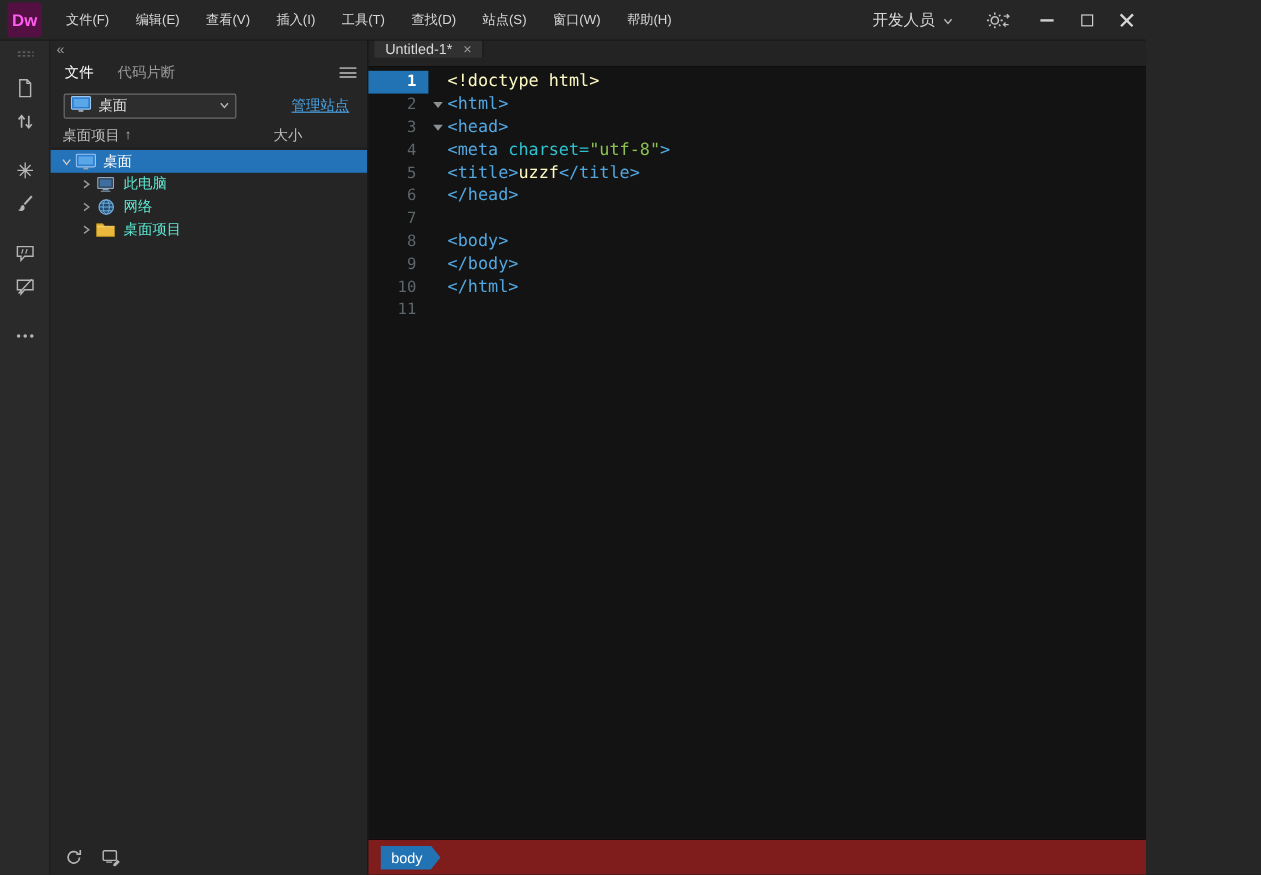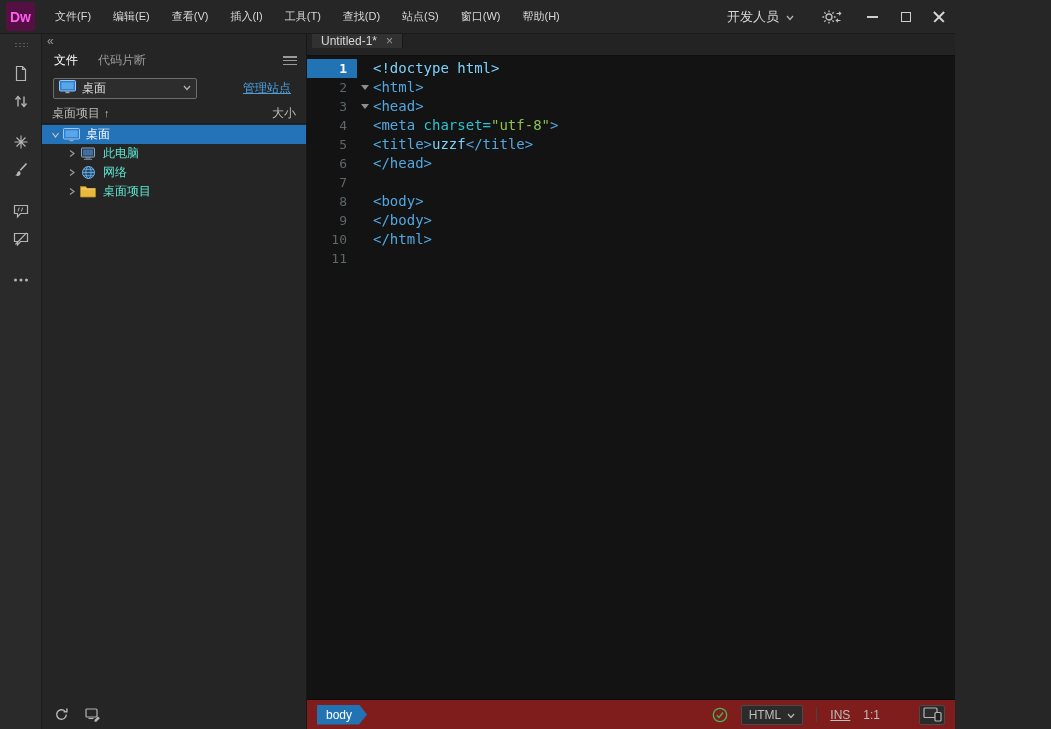--- a/index.html
+++ b/index.html
@@ -43,21 +43,21 @@
   .panel-menu{position:absolute;right:9px;top:8px;cursor:default;}
   .hamburger{display:block;width:14px;height:9px;
              background:repeating-linear-gradient(to bottom,#9a9a9a 0,#9a9a9a 1.5px,transparent 1.5px,transparent 3.8px);}
   .site-row{height:30px;display:flex;align-items:center;padding:0 11px;}
   .site-combo{width:144px;height:21px;background:#2d2d2d;border:1px solid #6c6c6c;border-radius:2px;
               display:flex;align-items:center;gap:6px;padding:0 5px;font-size:12px;color:#e0e0e0;cursor:default;}
   .combo-caret{margin-left:auto;display:flex;}
   .manage-sites{margin-left:auto;margin-right:4px;font-size:12px;color:#4ba0e0;text-decoration:underline;cursor:pointer;font-family:Liberation Serif, serif;}
   .col-headers{height:21px;display:flex;align-items:center;padding:0 10px;font-size:12px;color:#bdbdbd;border-bottom:1px solid #1d1d1d;}
   .sort-arrow{margin-left:4px;color:#bdbdbd;font-size:11px;}
-  .col-size{margin-left:auto;}
+  .col-size{margin-left:auto;margin-right:44px;}
   .tree{flex:1;min-height:0;overflow:hidden;padding-top:1px;}
   .tree-row{height:19px;display:flex;align-items:center;font-size:12px;color:#5eead4;cursor:default;}
   .tree-row.selected{background:#2472b8;color:#fff;}
   .tree-arrow{width:12px;display:flex;justify-content:center;align-items:center;}
   .tree-icon{width:20px;display:flex;justify-content:center;align-items:center;margin-right:5px;}
   .panel-footer{flex:0 0 30px;display:flex;align-items:center;gap:16px;padding-left:12px;}
   .footer-btn{display:flex;align-items:center;cursor:default;}
 
   
   .editor-col{flex:1;display:flex;flex-direction:column;min-width:0;background:#131313;}
@@ -66,21 +66,21 @@
            border-right:1px solid #171717;font-size:12px;color:#d8d8d8;cursor:default;}
   .tab-close{color:#9a9a9a;font-size:12px;line-height:1;cursor:pointer;}
   .code-area{flex:1;min-height:0;padding-top:3px;font-family:"DejaVu Sans Mono","Liberation Mono",monospace;
              font-size:14px;line-height:19px;}
   .code-line{display:flex;height:19px;align-items:center;}
   .gutter{flex:0 0 50px;text-align:right;padding-right:10px;color:#5d666b;font-size:13px;}
   .gutter.active{background:#2173b4;color:#fff;font-weight:700;}
   .fold-col{flex:0 0 16px;display:flex;align-items:center;justify-content:center;}
   .fold-tri{width:0;height:0;border-left:4px solid transparent;border-right:4px solid transparent;border-top:5px solid #8a9094;}
   .code-text{white-space:pre;}
-  .c-plain{color:#7dd3fc;}
+  .c-plain{color:#fef9c3;}
   .c-tag{color:#53a7e0;}
   .c-attr{color:#2fc0cf;}
   .c-value{color:#8cc152;}
 
   
   .statusbar{flex:0 0 30px;background:#7f1d1d;border-top:1px solid #0c0c0c;display:flex;align-items:center;padding:0 10px;}
   .tag-chip{background:#2173b4;color:#fff;font-size:12px;padding:3px 15px 3px 9px;cursor:default;
             clip-path:polygon(0 0,calc(100% - 8px) 0,100% 50%,calc(100% - 8px) 100%,0 100%);}
   .status-right{margin-left:auto;display:flex;align-items:center;gap:13px;font-size:12px;color:#bdbdbd;}
   .status-check{display:flex;align-items:center;}
@@ -359,40 +359,17 @@
             <span class="code-text"><span class="c-tag">&lt;/html&gt;</span></span>
           </div>
           <div class="code-line">
             <span class="gutter">11</span>
             <span class="fold-col"></span>
             <span class="code-text"></span>
           </div>
         </div>
       <div class="statusbar">
         <div class="tag-chip">body</div>
-        <div class="status-right">
-          <span class="status-check">
-              <svg width="16" height="16" viewBox="0 0 16 16">
-                <circle cx="8" cy="8" r="6.7" fill="none" stroke="#49b356" stroke-width="1.3"></circle>
-                <path d="M4.8 8.3 7 10.5l4-5" fill="none" stroke="#49b356" stroke-width="1.3"></path>
-              </svg>
-            </span>
-          <span class="doc-type">
-            <span>HTML</span>
-            <span><svg width="8" height="6" viewBox="0 0 8 6">
-                  <path d="M1 1 4 4.5 7 1" fill="none" stroke="#b5b5b5" stroke-width="1.2"></path>
-                </svg></span>
-          </span>
-          <span class="vsep"></span>
-          <span class="ins">INS</span>
-          <span class="pos">1:1</span>
-          <span class="device-btn">
-              <svg width="19" height="15" viewBox="0 0 19 15">
-                <rect x="1" y="1" width="13" height="9.5" rx="1" fill="none" stroke="#b5b5b5" stroke-width="1.2"></rect>
-                <rect x="12" y="5.5" width="6" height="8.5" rx="1" fill="#1f1f1f" stroke="#b5b5b5" stroke-width="1.2"></rect>
-              </svg>
-            </span>
-        </div>
       </div>
     </div>
 
   </div>
 </div>
 
 </body></html>

